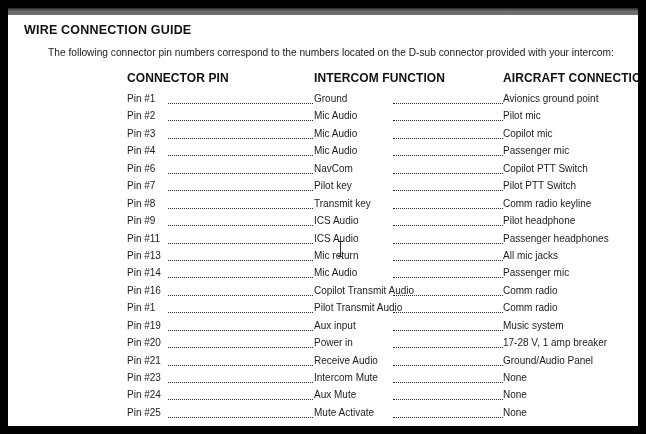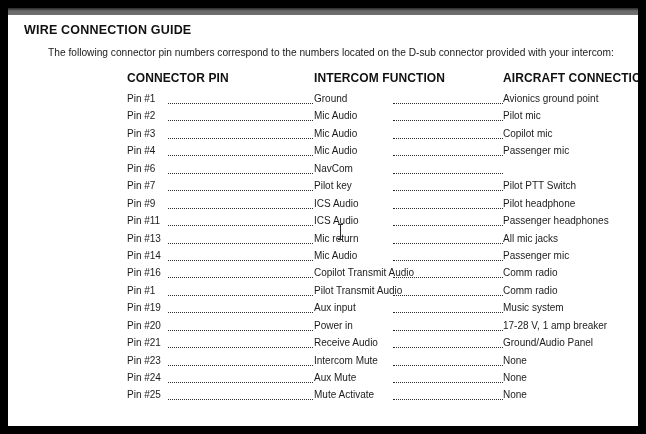--- a/index.html
+++ b/index.html
@@ -205,27 +205,35 @@
               <div class="leader l2"></div>
               <div class="cell pin">Pin #4</div>
               <div class="cell func">Mic Audio</div>
               <div class="cell conn">Passenger mic</div>
             </div>
             <div class="pin-row">
               <div class="leader l1"></div>
               <div class="leader l2"></div>
               <div class="cell pin">Pin #6</div>
               <div class="cell func">NavCom</div>
+              <div class="cell conn">Copilot PTT Switch</div>
             </div>
             <div class="pin-row">
               <div class="leader l1"></div>
               <div class="leader l2"></div>
               <div class="cell pin">Pin #7</div>
               <div class="cell func">Pilot key</div>
               <div class="cell conn">Pilot PTT Switch</div>
+            </div>
+            <div class="pin-row">
+              <div class="leader l1"></div>
+              <div class="leader l2"></div>
+              <div class="cell pin">Pin #8</div>
+              <div class="cell func">Transmit key</div>
+              <div class="cell conn">Comm radio keyline</div>
             </div>
             <div class="pin-row">
               <div class="leader l1"></div>
               <div class="leader l2"></div>
               <div class="cell pin">Pin #9</div>
               <div class="cell func">ICS Audio</div>
               <div class="cell conn">Pilot headphone</div>
             </div>
             <div class="pin-row">
               <div class="leader l1"></div>

